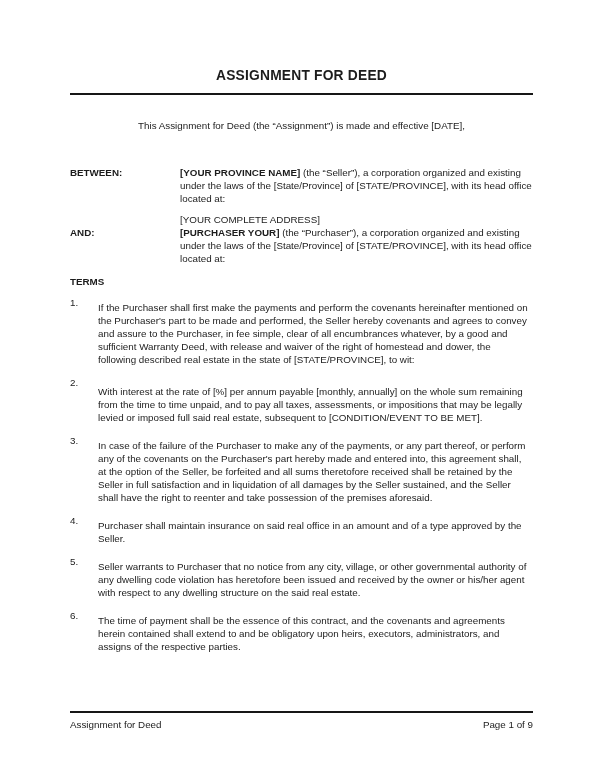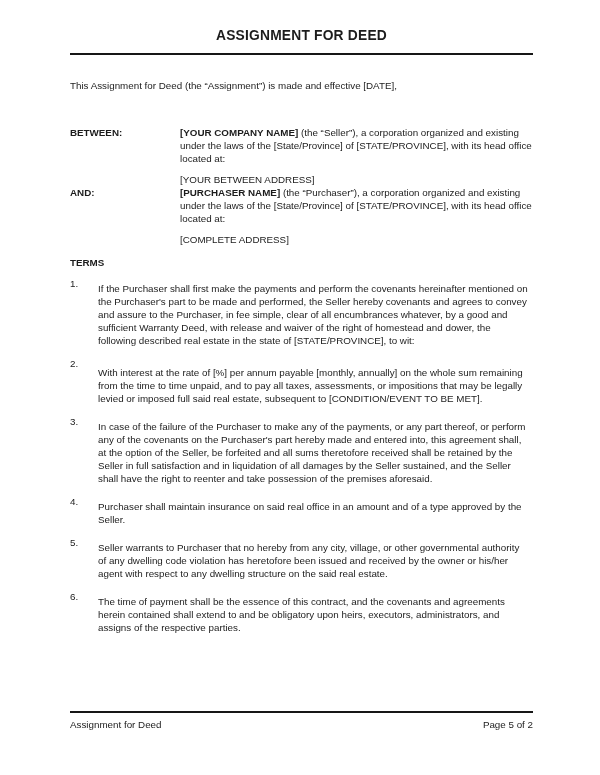--- a/index.html
+++ b/index.html
@@ -15,37 +15,38 @@
     font-size: 9.8px;
     line-height: 13px;
     color: #1c1c1c;
     -webkit-font-smoothing: antialiased;
   }
   .page {
     position: relative;
     width: 600px;
     height: 584px;
     box-sizing: border-box;
-    padding: 28px 67px 0 70px;
+    padding: 68px 67px 0 70px;
     background: #ffffff;
   }
   .title {
     font-size: 13.8px;
     line-height: 15px;
     font-weight: bold;
     text-align: center;
     letter-spacing: 0.2px;
   }
   .rule {
     margin-top: 10px;
     border-top: 2.5px solid #171717;
     height: 0;
   }
   .intro {
     margin: 24px 0 12px 0;
+    text-align: center;
   }
   .party {
     display: flex;
     align-items: flex-start;
   }
   .party-first { margin-top: 34px; }
   .party-second { }
   .party-label {
     width: 110px;
     flex-shrink: 0;
@@ -88,30 +89,29 @@
 <div class="page">
 
   <div class="title">ASSIGNMENT FOR DEED</div>
   <div class="rule"></div>
 
   <p class="intro">This Assignment for Deed (the “Assignment”) is made and effective [DATE],</p>
 
   <div class="party party-first">
     <div class="party-label">BETWEEN:</div>
     <div class="party-body">
-      <p><span class="b">[YOUR COMPANY NAME]</span><span> (the “Seller”), a corporation organized and existing under the laws of the [State/Province] of [STATE/PROVINCE], with its head office located at:</span></p>
-      <p class="party-address">[YOUR BETWEEN ADDRESS]</p>
+      <p><span class="b">[YOUR PROVINCE NAME]</span><span> (the “Seller”), a corporation organized and existing under the laws of the [State/Province] of [STATE/PROVINCE], with its head office located at:</span></p>
+      <p class="party-address">[YOUR COMPLETE ADDRESS]</p>
     </div>
   </div>
 
   <div class="party party-second">
     <div class="party-label">AND:</div>
     <div class="party-body">
-      <p><span class="b">[PURCHASER NAME]</span><span> (the “Purchaser”), a corporation organized and existing under the laws of the [State/Province] of [STATE/PROVINCE], with its head office located at:</span></p>
-      <p class="party-address">[COMPLETE ADDRESS]</p>
+      <p><span class="b">[PURCHASER YOUR]</span><span> (the “Purchaser”), a corporation organized and existing under the laws of the [State/Province] of [STATE/PROVINCE], with its head office located at:</span></p>
     </div>
   </div>
 
   <div class="terms-heading">TERMS</div>
 
   <div class="terms">
 
     <div class="term">
       <div class="term-num">1.</div>
       <div class="term-body">
@@ -136,31 +136,31 @@
     <div class="term">
       <div class="term-num">4.</div>
       <div class="term-body">
         <p>Purchaser shall maintain insurance on said real office in an amount and of a type approved by the Seller.</p>
       </div>
     </div>
 
     <div class="term">
       <div class="term-num">5.</div>
       <div class="term-body">
-        <p>Seller warrants to Purchaser that no hereby from any city, village, or other governmental authority of any dwelling code violation has heretofore been issued and received by the owner or his/her agent with respect to any dwelling structure on the said real estate.</p>
+        <p>Seller warrants to Purchaser that no notice from any city, village, or other governmental authority of any dwelling code violation has heretofore been issued and received by the owner or his/her agent with respect to any dwelling structure on the said real estate.</p>
       </div>
     </div>
 
     <div class="term">
       <div class="term-num">6.</div>
       <div class="term-body">
         <p>The time of payment shall be the essence of this contract, and the covenants and agreements herein contained shall extend to and be obligatory upon heirs, executors, administrators, and assigns of the respective parties.</p>
       </div>
     </div>
 
   </div>
 
   <div class="footer">
     <span>Assignment for Deed</span>
-    <span>Page 5 of 2</span>
+    <span>Page 1 of 9</span>
   </div>
 
 </div>
 
 </body></html>

